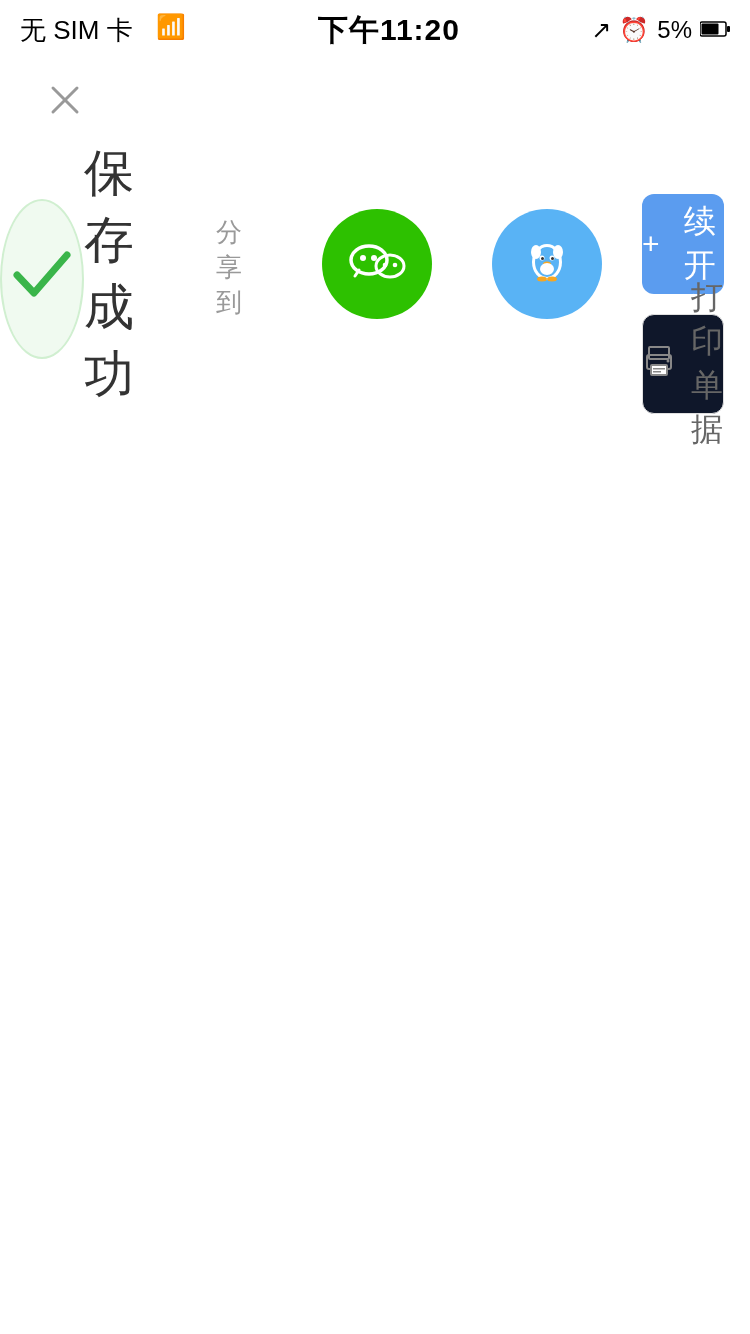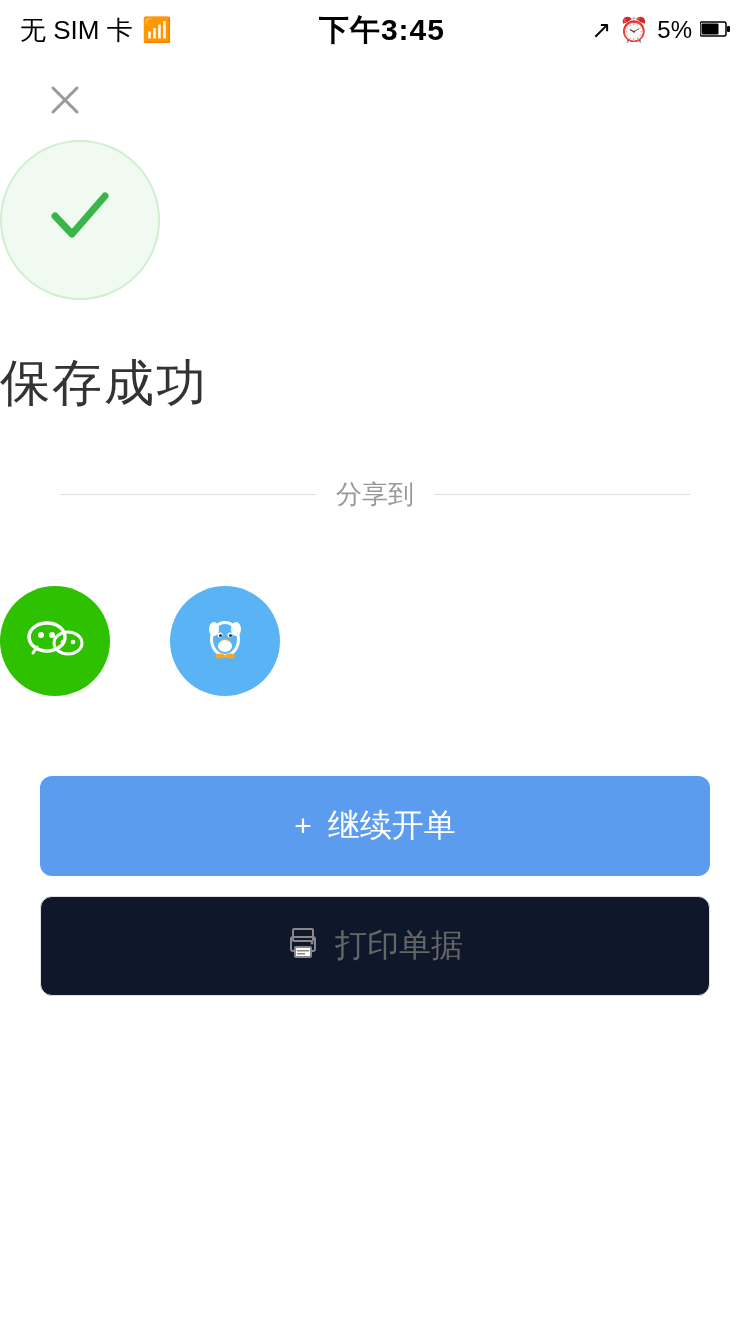--- a/index.html
+++ b/index.html
@@ -24,22 +24,22 @@
       height: 60px;
       display: flex;
       align-items: center;
       justify-content: space-between;
       padding: 0 20px;
       background: #fff;
     }
 
     .status-left {
       display: flex;
-      align-items: center;
-      gap: 10px;
+      align-items: flex-start;
+      gap: 24px;
       font-size: 26px;
       color: #000;
       font-weight: 500;
     }
 
     .wifi-icon {
       font-size: 24px;
     }
 
     .status-center {
@@ -71,22 +71,22 @@
     }
 
     .close-btn svg {
       width: 36px;
       height: 36px;
     }
 
     
     .main-content {
       display: flex;
-      flex-direction: column;
-      align-items: flex-start;
+      flex-direction: row;
+      align-items: center;
       padding-top: 80px;
     }
 
     
     .success-circle {
       width: 160px;
       height: 160px;
       border-radius: 50%;
       background: #f0faf0;
       border: 2px solid #d0efd0;
@@ -204,21 +204,21 @@
     }
   </style>
 </head>
 <body>
 
 <div class="status-bar">
   <div class="status-left">
     <span>无 SIM 卡</span>
     <span class="wifi-icon">📶</span>
   </div>
-  <div class="status-center">下午3:45</div>
+  <div class="status-center">下午11:20</div>
   <div class="status-right">
     <span>↗</span>
     <span>⏰</span>
     <span>5%</span>
     <span>
       <svg width="30" height="18" viewBox="0 0 30 18">
         <rect x="0" y="2" width="26" height="14" rx="2" ry="2" fill="none" stroke="#000" stroke-width="1.5"></rect>
         <rect x="1.5" y="3.5" width="17" height="11" rx="1" fill="#000"></rect>
         <rect x="27" y="6" width="3" height="6" rx="1" fill="#000"></rect>
       </svg>

